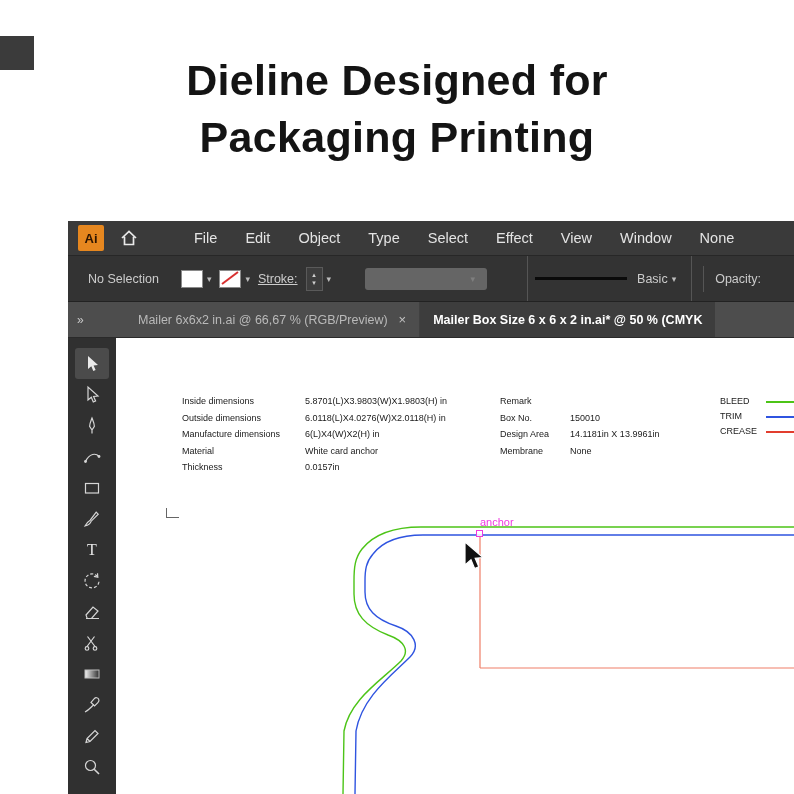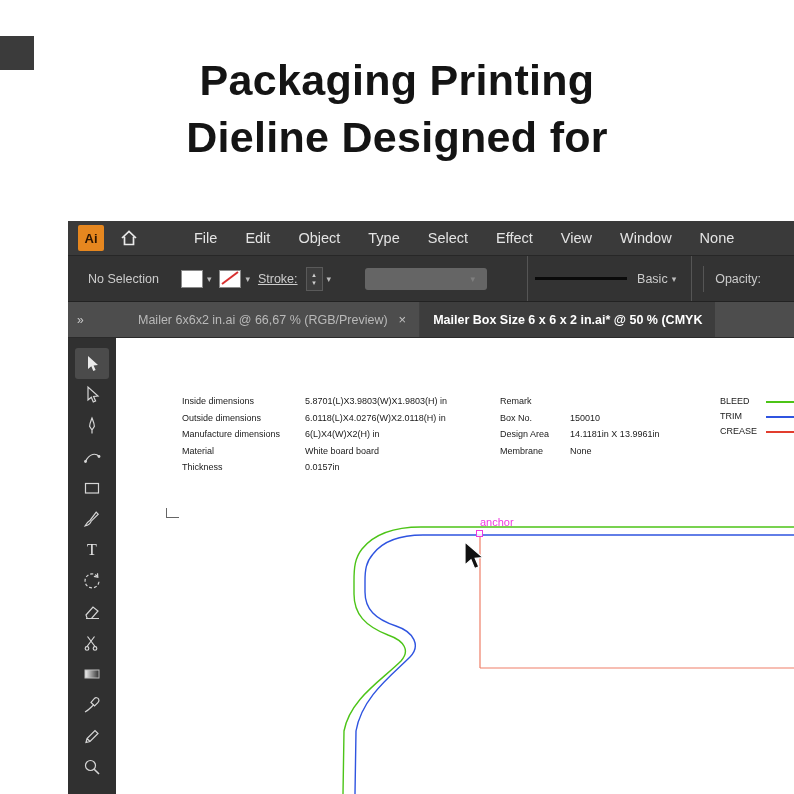--- a/index.html
+++ b/index.html
@@ -79,22 +79,22 @@
   .tooltip{position:absolute;left:391px;top:203px;background:rgba(214,214,214,.96);
            padding:4px 9px;font-size:12px;line-height:16px;color:#191919;border-radius:2px;
            box-shadow:0 1px 3px rgba(0,0,0,.35);}
   .cursor{position:absolute;left:348px;top:203px;}
 </style>
 </head>
 <body>
 
 <div class="corner-accent"></div>
 <div class="hero">
+  <div>Dieline Designed for</div>
   <div>Packaging Printing</div>
-  <div>Dieline Designed for</div>
 </div>
 
 <div class="app">
 
   <div class="menubar">
     <div class="ai-logo">Ai</div>
     <div class="home-btn">
       <svg width="20" height="20" viewBox="0 0 20 20">
           <path d="M3 10 L10 3.5 L17 10 M5.5 8.8 L5.5 16.5 L14.5 16.5 L14.5 8.8" stroke="#e9e9e9" stroke-width="1.7" fill="none"></path>
         </svg>
@@ -255,21 +255,21 @@
       <div class="corner-mark"></div>
 
       <div class="spec-left">
         <span>Inside dimensions</span>
           <span>5.8701(L)X3.9803(W)X1.9803(H) in</span>
         <span>Outside dimensions</span>
           <span>6.0118(L)X4.0276(W)X2.0118(H) in</span>
         <span>Manufacture dimensions</span>
           <span>6(L)X4(W)X2(H) in</span>
         <span>Material</span>
-          <span>White board board</span>
+          <span>White card anchor</span>
         <span>Thickness</span>
           <span>0.0157in</span>
       </div>
 
       <div class="spec-right">
         <span>Remark</span>
           <span></span>
         <span>Box No.</span>
           <span>150010</span>
         <span>Design Area</span>

